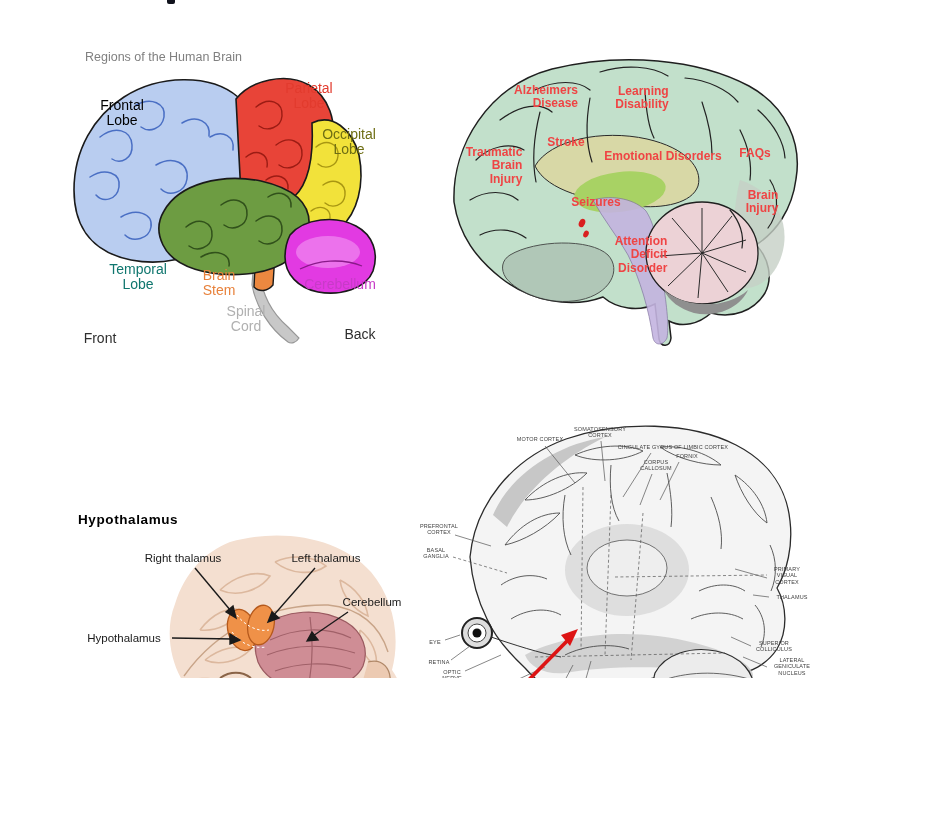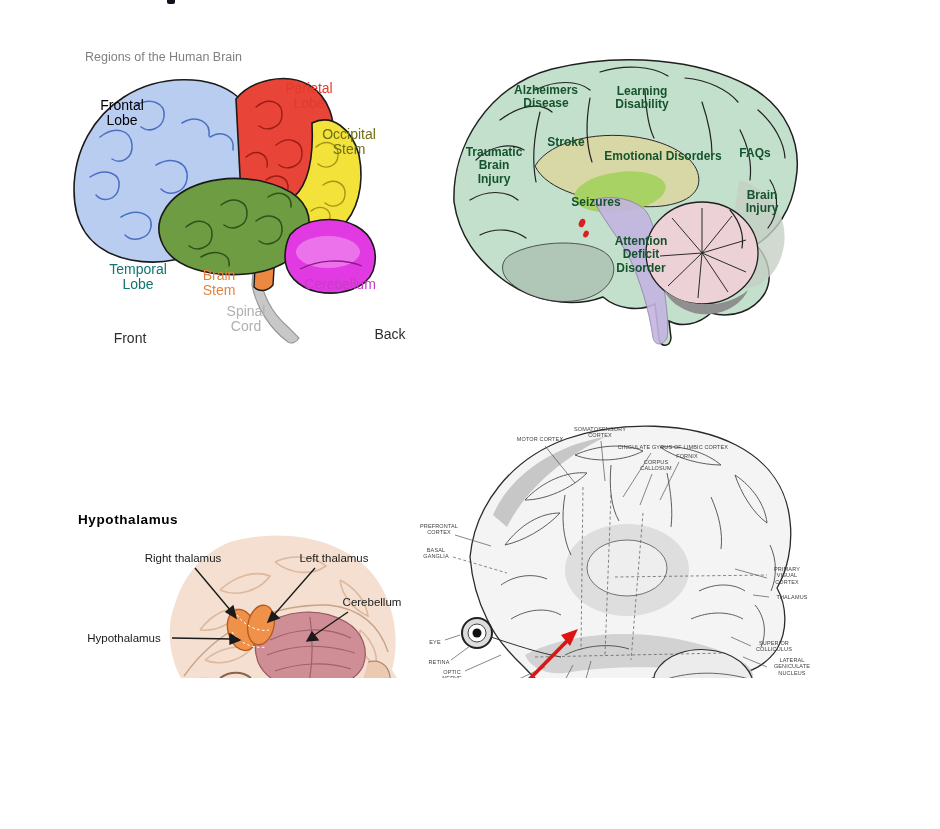--- a/index.html
+++ b/index.html
@@ -5,23 +5,23 @@
   html,body{margin:0;padding:0;background:#fff;}
   .page{position:relative;width:940px;height:678px;background:#ffffff;overflow:hidden;
         font-family:"Liberation Sans", sans-serif;}
   .fig{position:absolute;}
   .fig svg{position:absolute;left:0;top:0;}
   .lbl{position:absolute;transform:translate(-50%,-50%);white-space:pre-line;text-align:center;
        line-height:1.1;pointer-events:none;}
   
   .f1-title{position:absolute;left:25px;top:5px;font-size:12.5px;color:#808080;}
   .f1 .lbl{font-size:14px;}
-  .f1-dark{color:#2e2e2e;font-size:13px;margin-left:30px;}
+  .f1-dark{color:#2e2e2e;font-size:13px;}
   
-  .f2 .lbl{font-size:12px;font-weight:bold;color:#14532d;line-height:1.12;}
+  .f2 .lbl{font-size:12px;font-weight:bold;color:#ef4444;line-height:1.12;text-align:right;}
   
   .f3-title{position:absolute;left:8px;top:2px;font-size:13.5px;font-weight:bold;color:#000;
             letter-spacing:.6px;}
   .f3 .lbl{font-size:11.5px;color:#1a1a1a;}
   
   .f4 .lbl{font-size:5.5px;color:#3f3f3f;letter-spacing:.15px;line-height:1.18;}
   .f4 .hippo{font-size:20px;font-weight:bold;color:#dd1414;letter-spacing:.2px;}
   .top-artifact{position:absolute;left:167px;top:0;width:8px;height:4px;background:#10121c;
                 border-radius:0 0 2px 2px;}
 </style>
@@ -77,21 +77,21 @@
       <path d="M 230,190 C 244,173 276,170 296,181 C 313,190 319,208 313,226 C 306,244 280,251 258,247 C 238,243 225,229 225,212 C 225,203 227,196 230,190 Z" fill="#e23ae2" stroke="#1a1a1a" stroke-width="1.6"></path>
       <ellipse cx="268" cy="207" rx="32" ry="16" fill="#ef86ef" opacity="0.75"></ellipse>
       <path d="M 240,224 C 258,215 282,213 302,221" fill="none" stroke="#8a1a8a" stroke-width="1.3"></path>
     </svg>
     <div class="f1-title">Regions of the Human Brain</div>
     <div class="lbl" style="left:62px;top:68px;color:#000000;">Frontal
 Lobe</div>
     <div class="lbl" style="left:249px;top:51px;color:#e23b2e;">Parietal
 Lobe</div>
     <div class="lbl" style="left:289px;top:97px;color:#6e6e14;">Occipital
-Stem</div>
+Lobe</div>
     <div class="lbl" style="left:78px;top:232px;color:#0f766e;">Temporal
 Lobe</div>
     <div class="lbl" style="left:159px;top:238px;color:#e8823c;">Brain
 Stem</div>
     <div class="lbl" style="left:280px;top:240px;color:#c73bc7;">Cerebellum</div>
     <div class="lbl" style="left:186px;top:274px;color:#b0b0b0;">Spinal
 Cord</div>
     <div class="lbl f1-dark" style="left:40px;top:294px;">Front</div>
     <div class="lbl f1-dark" style="left:300px;top:290px;">Back</div>
   </div>
@@ -218,21 +218,21 @@
         <line x1="245" y1="58" x2="203" y2="106"></line>
           <polygon points="198,112 202,102 209,108"></polygon>
         <line x1="278" y1="102" x2="243" y2="126"></line>
           <polygon points="237,131 242,122 248,130"></polygon>
         <line x1="102" y1="128" x2="163" y2="129"></line>
           <polygon points="170,130 160,124 160,134"></polygon>
       </g>
     </svg>
     <div class="f3-title">Hypothalamus</div>
     <div class="lbl" style="left:113px;top:48px;">Right thalamus</div>
-    <div class="lbl" style="left:264px;top:48px;">Left thalamus</div>
+    <div class="lbl" style="left:256px;top:48px;">Left thalamus</div>
     <div class="lbl" style="left:302px;top:92px;">Cerebellum</div>
     <div class="lbl" style="left:54px;top:128px;">Hypothalamus</div>
   </div>
 
   <div class="fig f4" style="left:415px;top:405px;width:525px;height:400px;">
     <svg width="525" height="400" viewBox="0 0 525 400">
 
       <path d="M 261,315 C 263,340 267,362 274,382 L 293,382 C 297,362 297,340 294,318 Z" fill="#e6e6e6" stroke="#333" stroke-width="1.1"></path>
       <g stroke="#555" stroke-width="0.6">
         <path d="M 271,318 L 277,380"></path>

